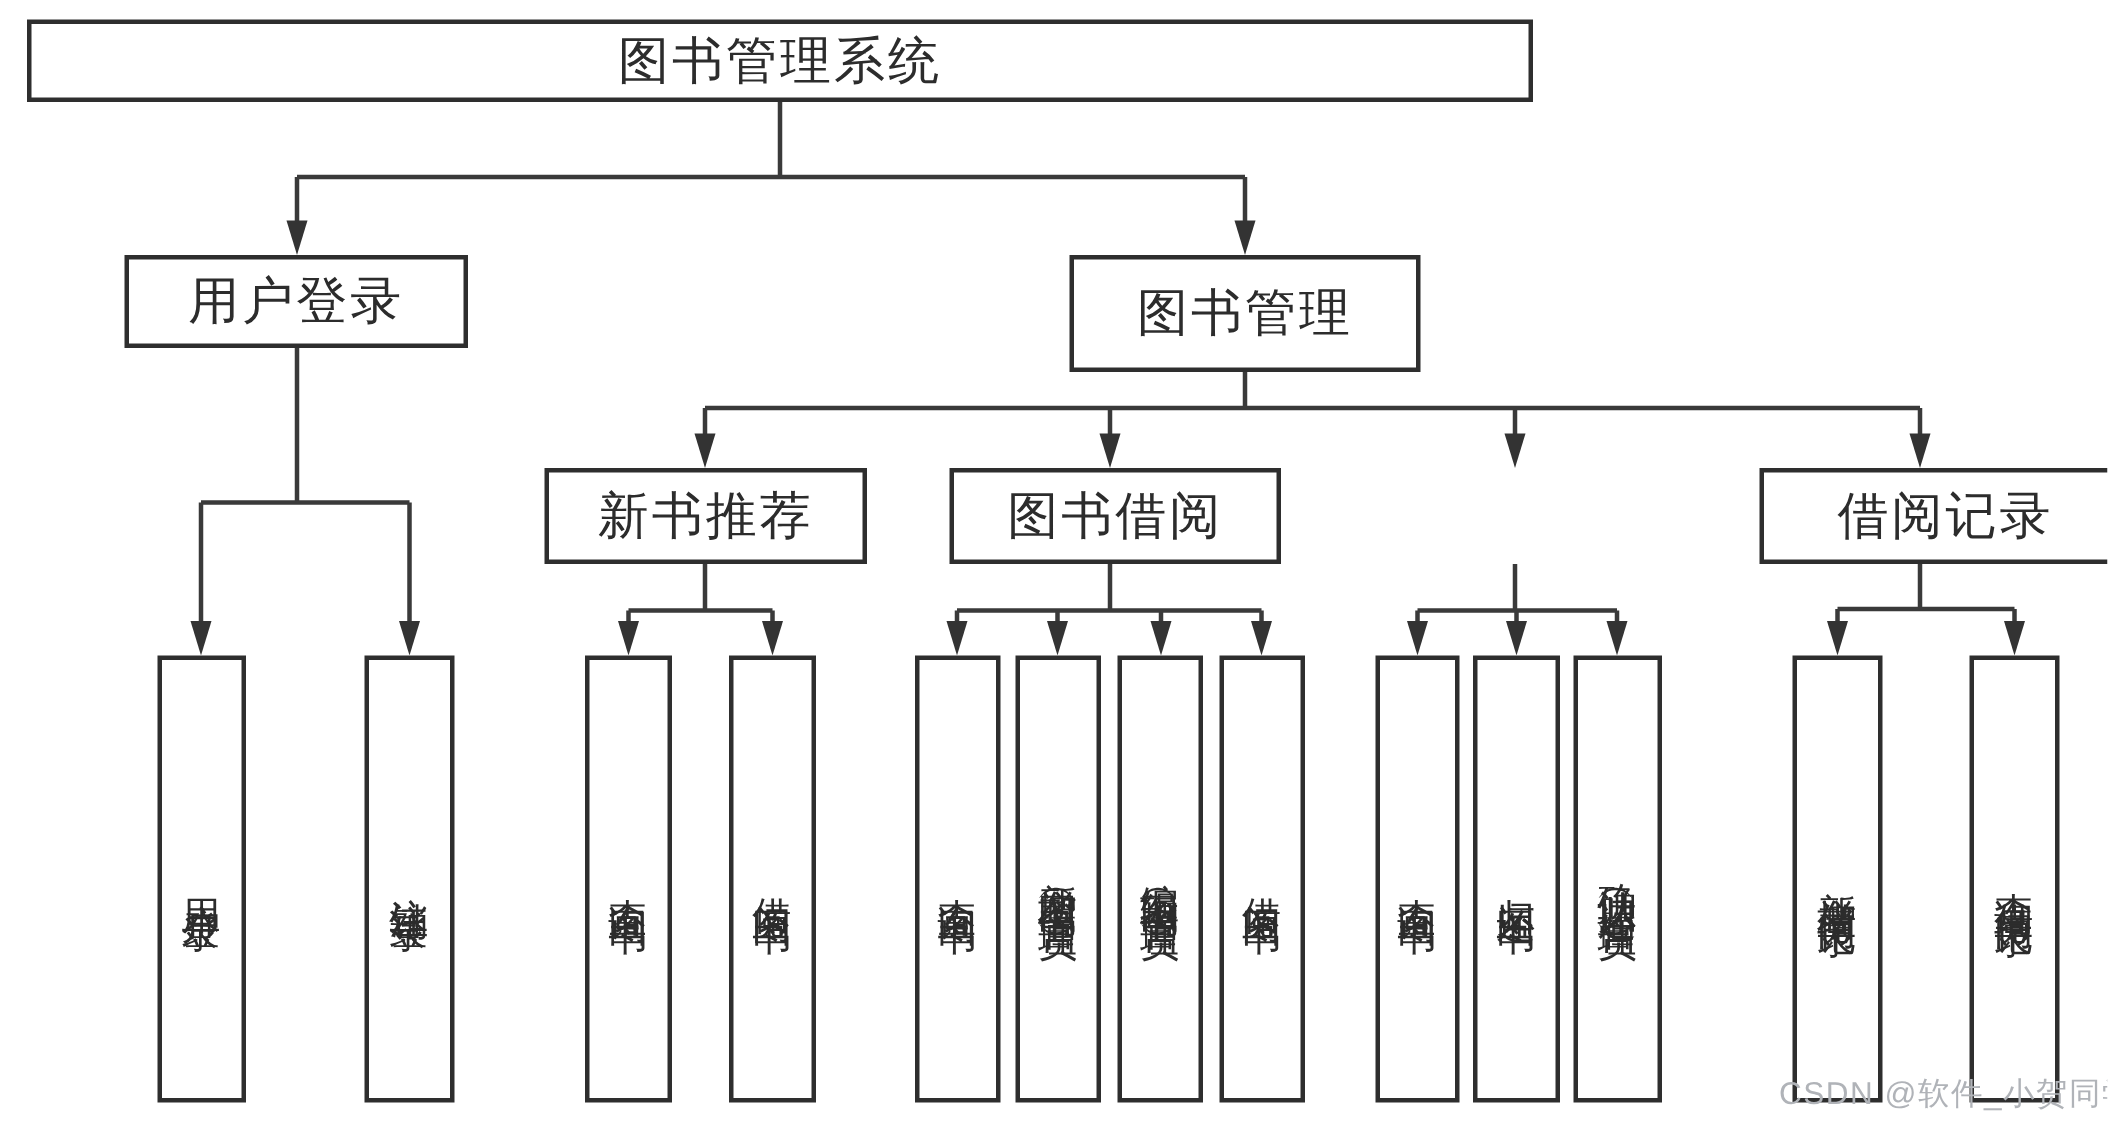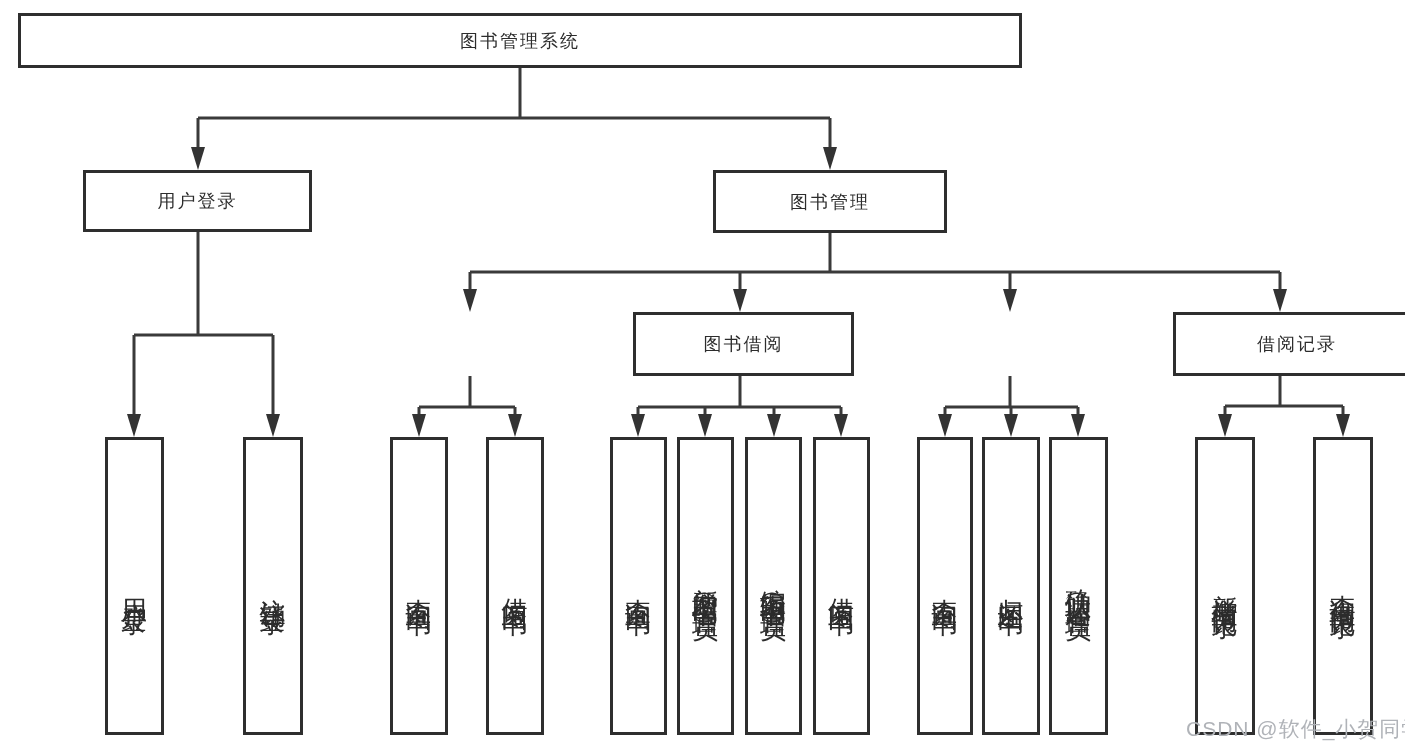--- a/index.html
+++ b/index.html
@@ -5,21 +5,21 @@
   html,body{margin:0;padding:0;background:#ffffff;}
   .stage{
     position:relative;width:1405px;height:747px;background:#ffffff;overflow:hidden;
     font-family:"Liberation Sans",sans-serif;
   }
   .wires{position:absolute;left:0;top:0;z-index:1;}
   .node{
     position:absolute;background:#ffffff;border:3px solid #2e2e2e;box-sizing:border-box;
     display:flex;align-items:center;justify-content:center;color:#2c2c2c;z-index:2;
   }
-  .node.h span{font-size:18px;letter-spacing:2px;white-space:nowrap;}
+  .node.h span{font-size:34px;letter-spacing:2px;white-space:nowrap;}
   .node.leaf span{
     writing-mode:vertical-rl;text-orientation:mixed;
     font-size:26px;letter-spacing:4px;line-height:1;white-space:nowrap;
   }
   .watermark{
     position:absolute;left:1186px;top:715px;z-index:3;
     font-size:21px;letter-spacing:1px;color:#b0b3b8;white-space:nowrap;
   }
 </style>
 </head>
@@ -67,24 +67,27 @@
     </g>
   </svg>
 
   <div class="node h" style="left:18px;top:13px;width:1004px;height:55px">
     <span>图书管理系统</span>
   </div>
 
   <div class="node h" style="left:83px;top:170px;width:229px;height:62px">
     <span>用户登录</span>
   </div>
-  <div class="node h" style="left:713px;top:170px;width:234px;height:63px">
+  <div class="node h" style="left:713px;top:170px;width:234px;height:78px">
     <span>图书管理</span>
   </div>
 
+  <div class="node h" style="left:363px;top:312px;width:215px;height:64px">
+    <span>新书推荐</span>
+  </div>
   <div class="node h" style="left:633px;top:312px;width:221px;height:64px">
     <span>图书借阅</span>
   </div>
   <div class="node h" style="left:1173px;top:312px;width:248px;height:64px">
     <span>借阅记录</span>
   </div>
 
   <div class="node leaf" style="left:105px;top:437px;width:59px;height:298px">
     <span>用户登录</span>
   </div>

